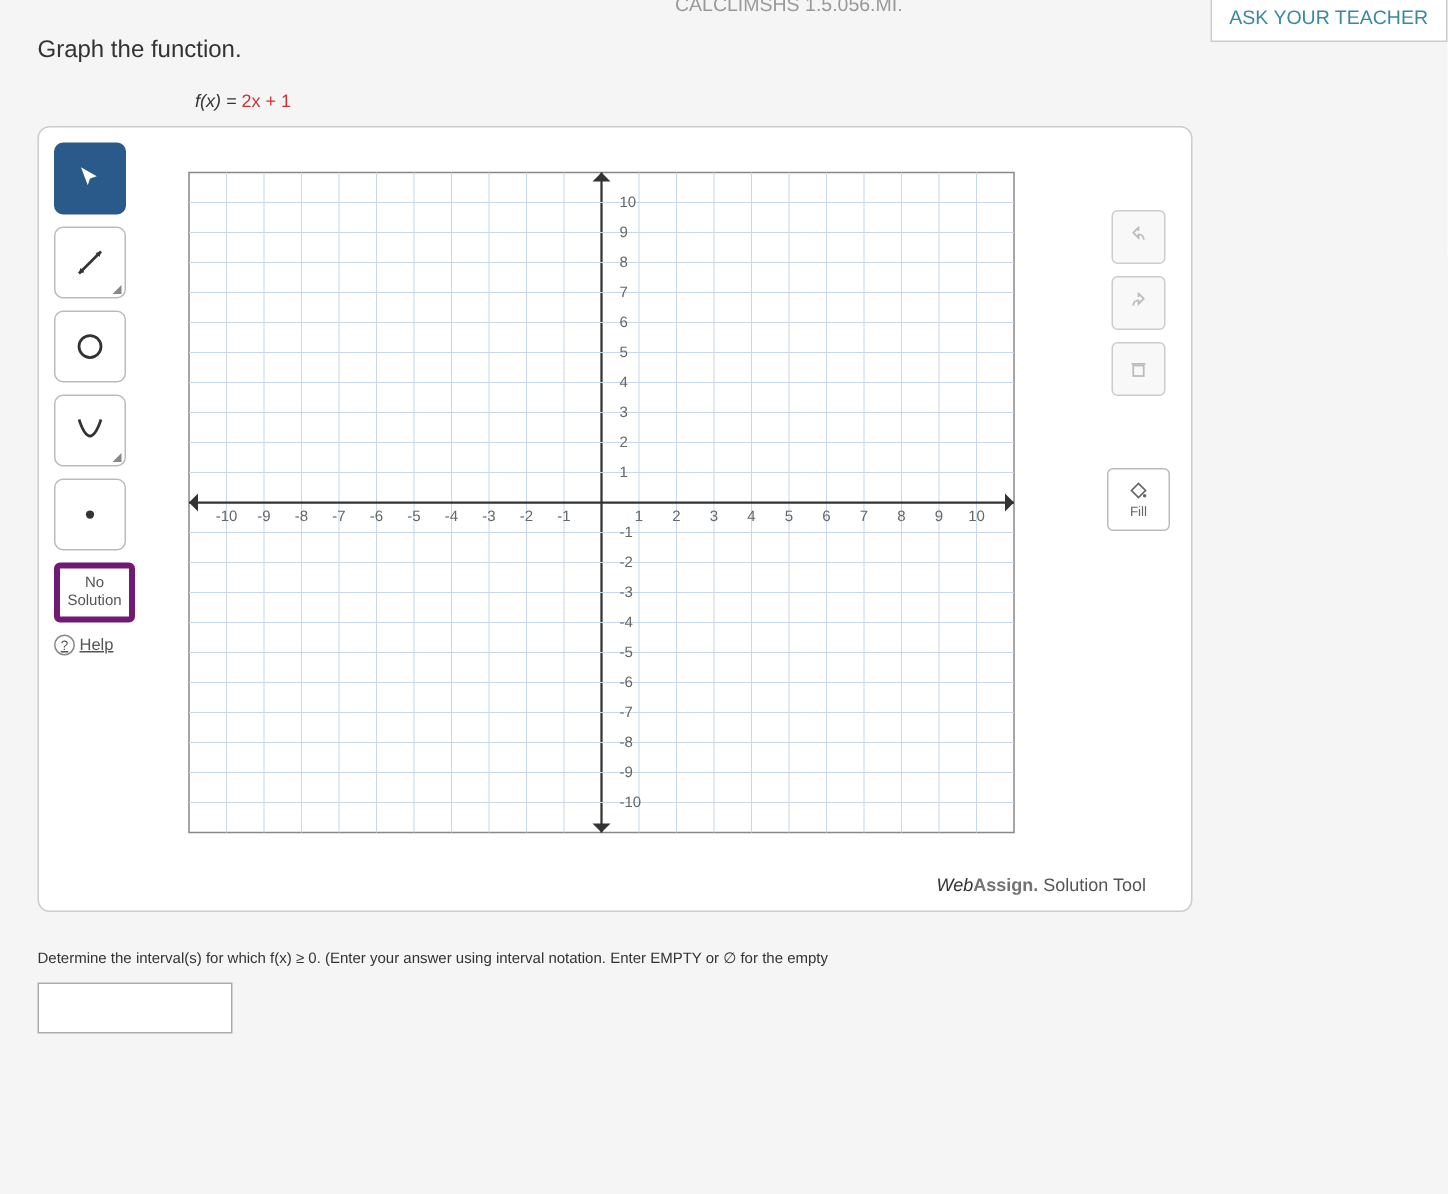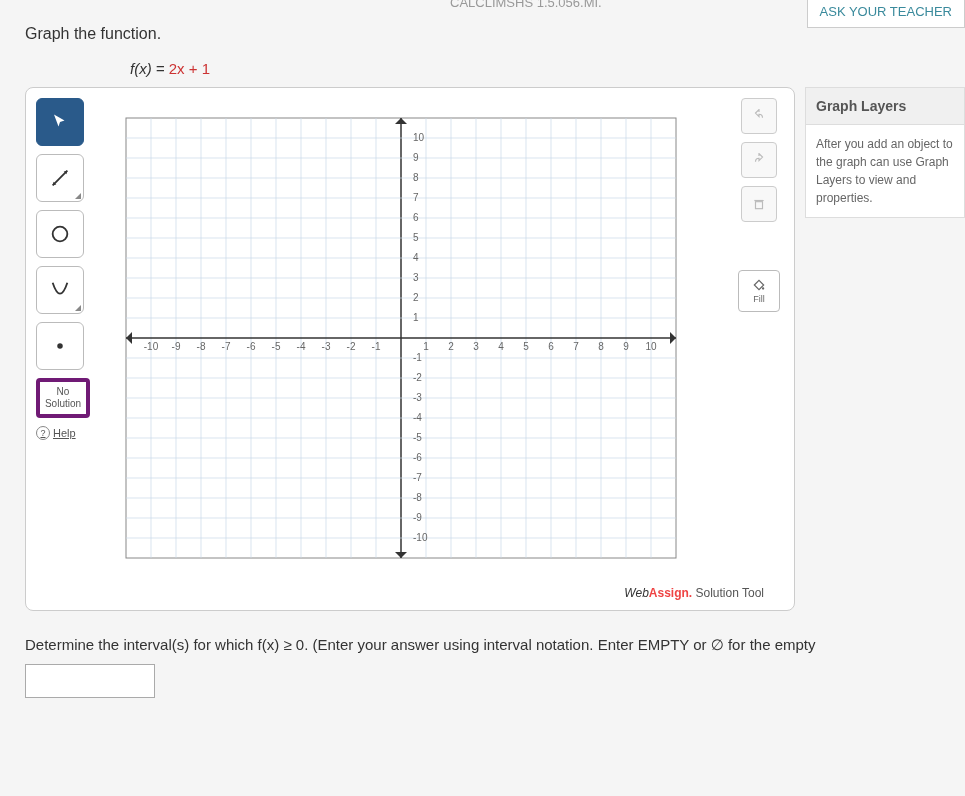--- a/index.html
+++ b/index.html
@@ -28,21 +28,21 @@
       color: #999;
       font-size: 13px;
     }
     .prompt {
       margin: 25px 0 17px 25px;
       font-size: 16px;
       color: #333;
     }
     .equation {
       margin: 10px 0 10px 130px;
-      font-size: 15px;
+      font-size: 12px;
       font-style: italic;
     }
     .equation .fx { color: #333; }
     .equation .rhs { color: #c33; font-style: normal; }
     .graph-wrapper {
       display: flex;
       margin-left: 25px;
     }
     .graph-panel {
       background: #fff;
@@ -128,20 +128,21 @@
       width: 590px;
       height: 480px;
       display: block;
     }
     .right-tools {
       width: 50px;
       display: flex;
       flex-direction: column;
       align-items: center;
       gap: 8px;
+      margin-top: 45px;
     }
     .right-btn {
       width: 36px;
       height: 36px;
       border: 1px solid #ccc;
       border-radius: 4px;
       background: #f8f8f8;
       display: flex;
       align-items: center;
       justify-content: center;
@@ -165,21 +166,21 @@
     }
     .fill-btn svg { margin-bottom: 2px; }
     .footer-brand {
       text-align: right;
       font-size: 12px;
       margin-top: 8px;
       padding-right: 20px;
       color: #555;
     }
     .footer-brand .web { color: #333; font-style: italic; }
-    .footer-brand .assign { color: #ef4444; font-weight: bold; }
+    .footer-brand .assign { color: #737373; font-weight: bold; }
     .sidebar {
       margin-left: 10px;
       width: 160px;
     }
     .side-header {
       background: #f0f0f0;
       border: 1px solid #ddd;
       padding: 10px;
       font-size: 14px;
       font-weight: bold;
@@ -189,21 +190,21 @@
       background: #fff;
       border: 1px solid #ddd;
       border-top: none;
       padding: 10px;
       font-size: 12px;
       color: #666;
       line-height: 1.5;
     }
     .question2 {
       margin: 25px 25px 10px;
-      font-size: 15px;
+      font-size: 10px;
       color: #333;
     }
     .answer-box {
       margin: 0 25px;
       width: 130px;
       height: 34px;
       border: 1px solid #aaa;
       background: #fff;
       padding: 4px 6px;
       font-size: 13px;
@@ -377,23 +378,19 @@
             </svg>
           <span>Fill</span>
         </div>
       </div>
     </div>
     <div class="footer-brand">
       <span class="web">Web</span><span class="assign">Assign.</span><span> Solution Tool</span>
     </div>
   </div>
 
-  <div class="sidebar">
-    <div class="side-header">Graph Layers</div>
-    <div class="side-body">After you add an object to the graph can use Graph Layers to view and properties.</div>
-  </div>
 </div>
 
 <div class="question2">Determine the interval(s) for which f(x) ≥ 0. (Enter your answer using interval notation. Enter EMPTY or ∅ for the empty</div>
 <input class="answer-box" value="" style="">
 
 
 
 
 </body></html>

